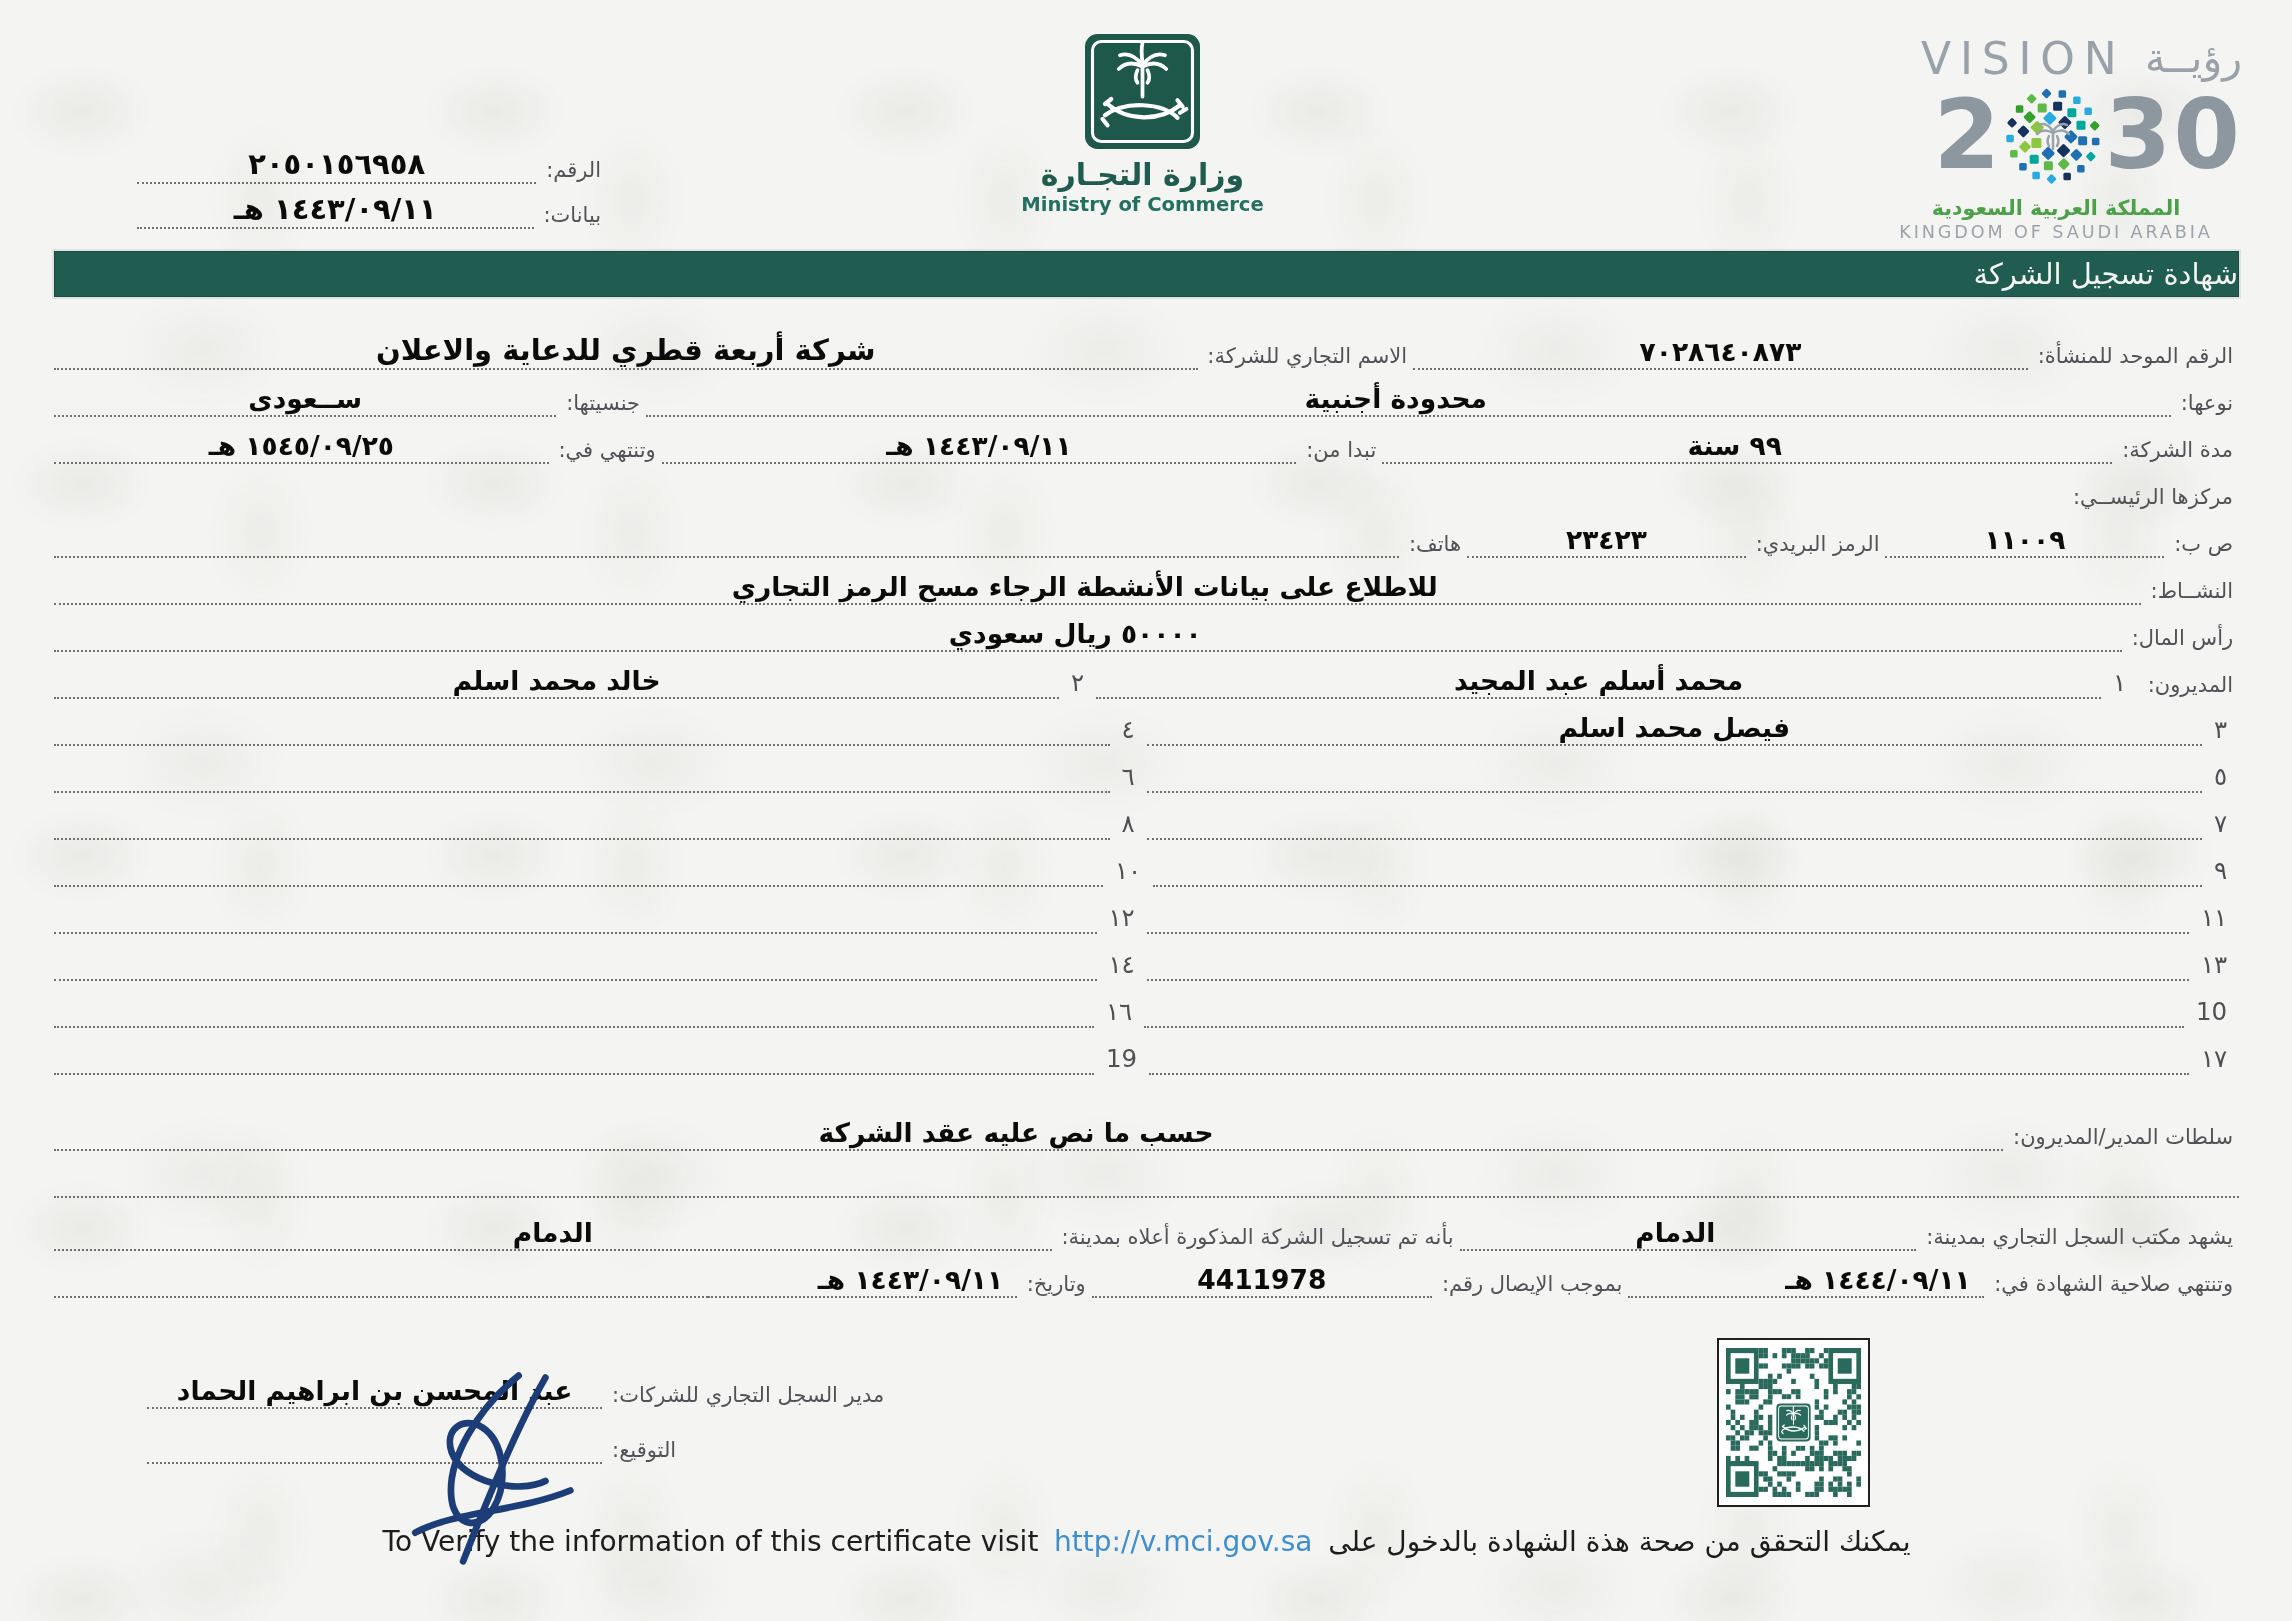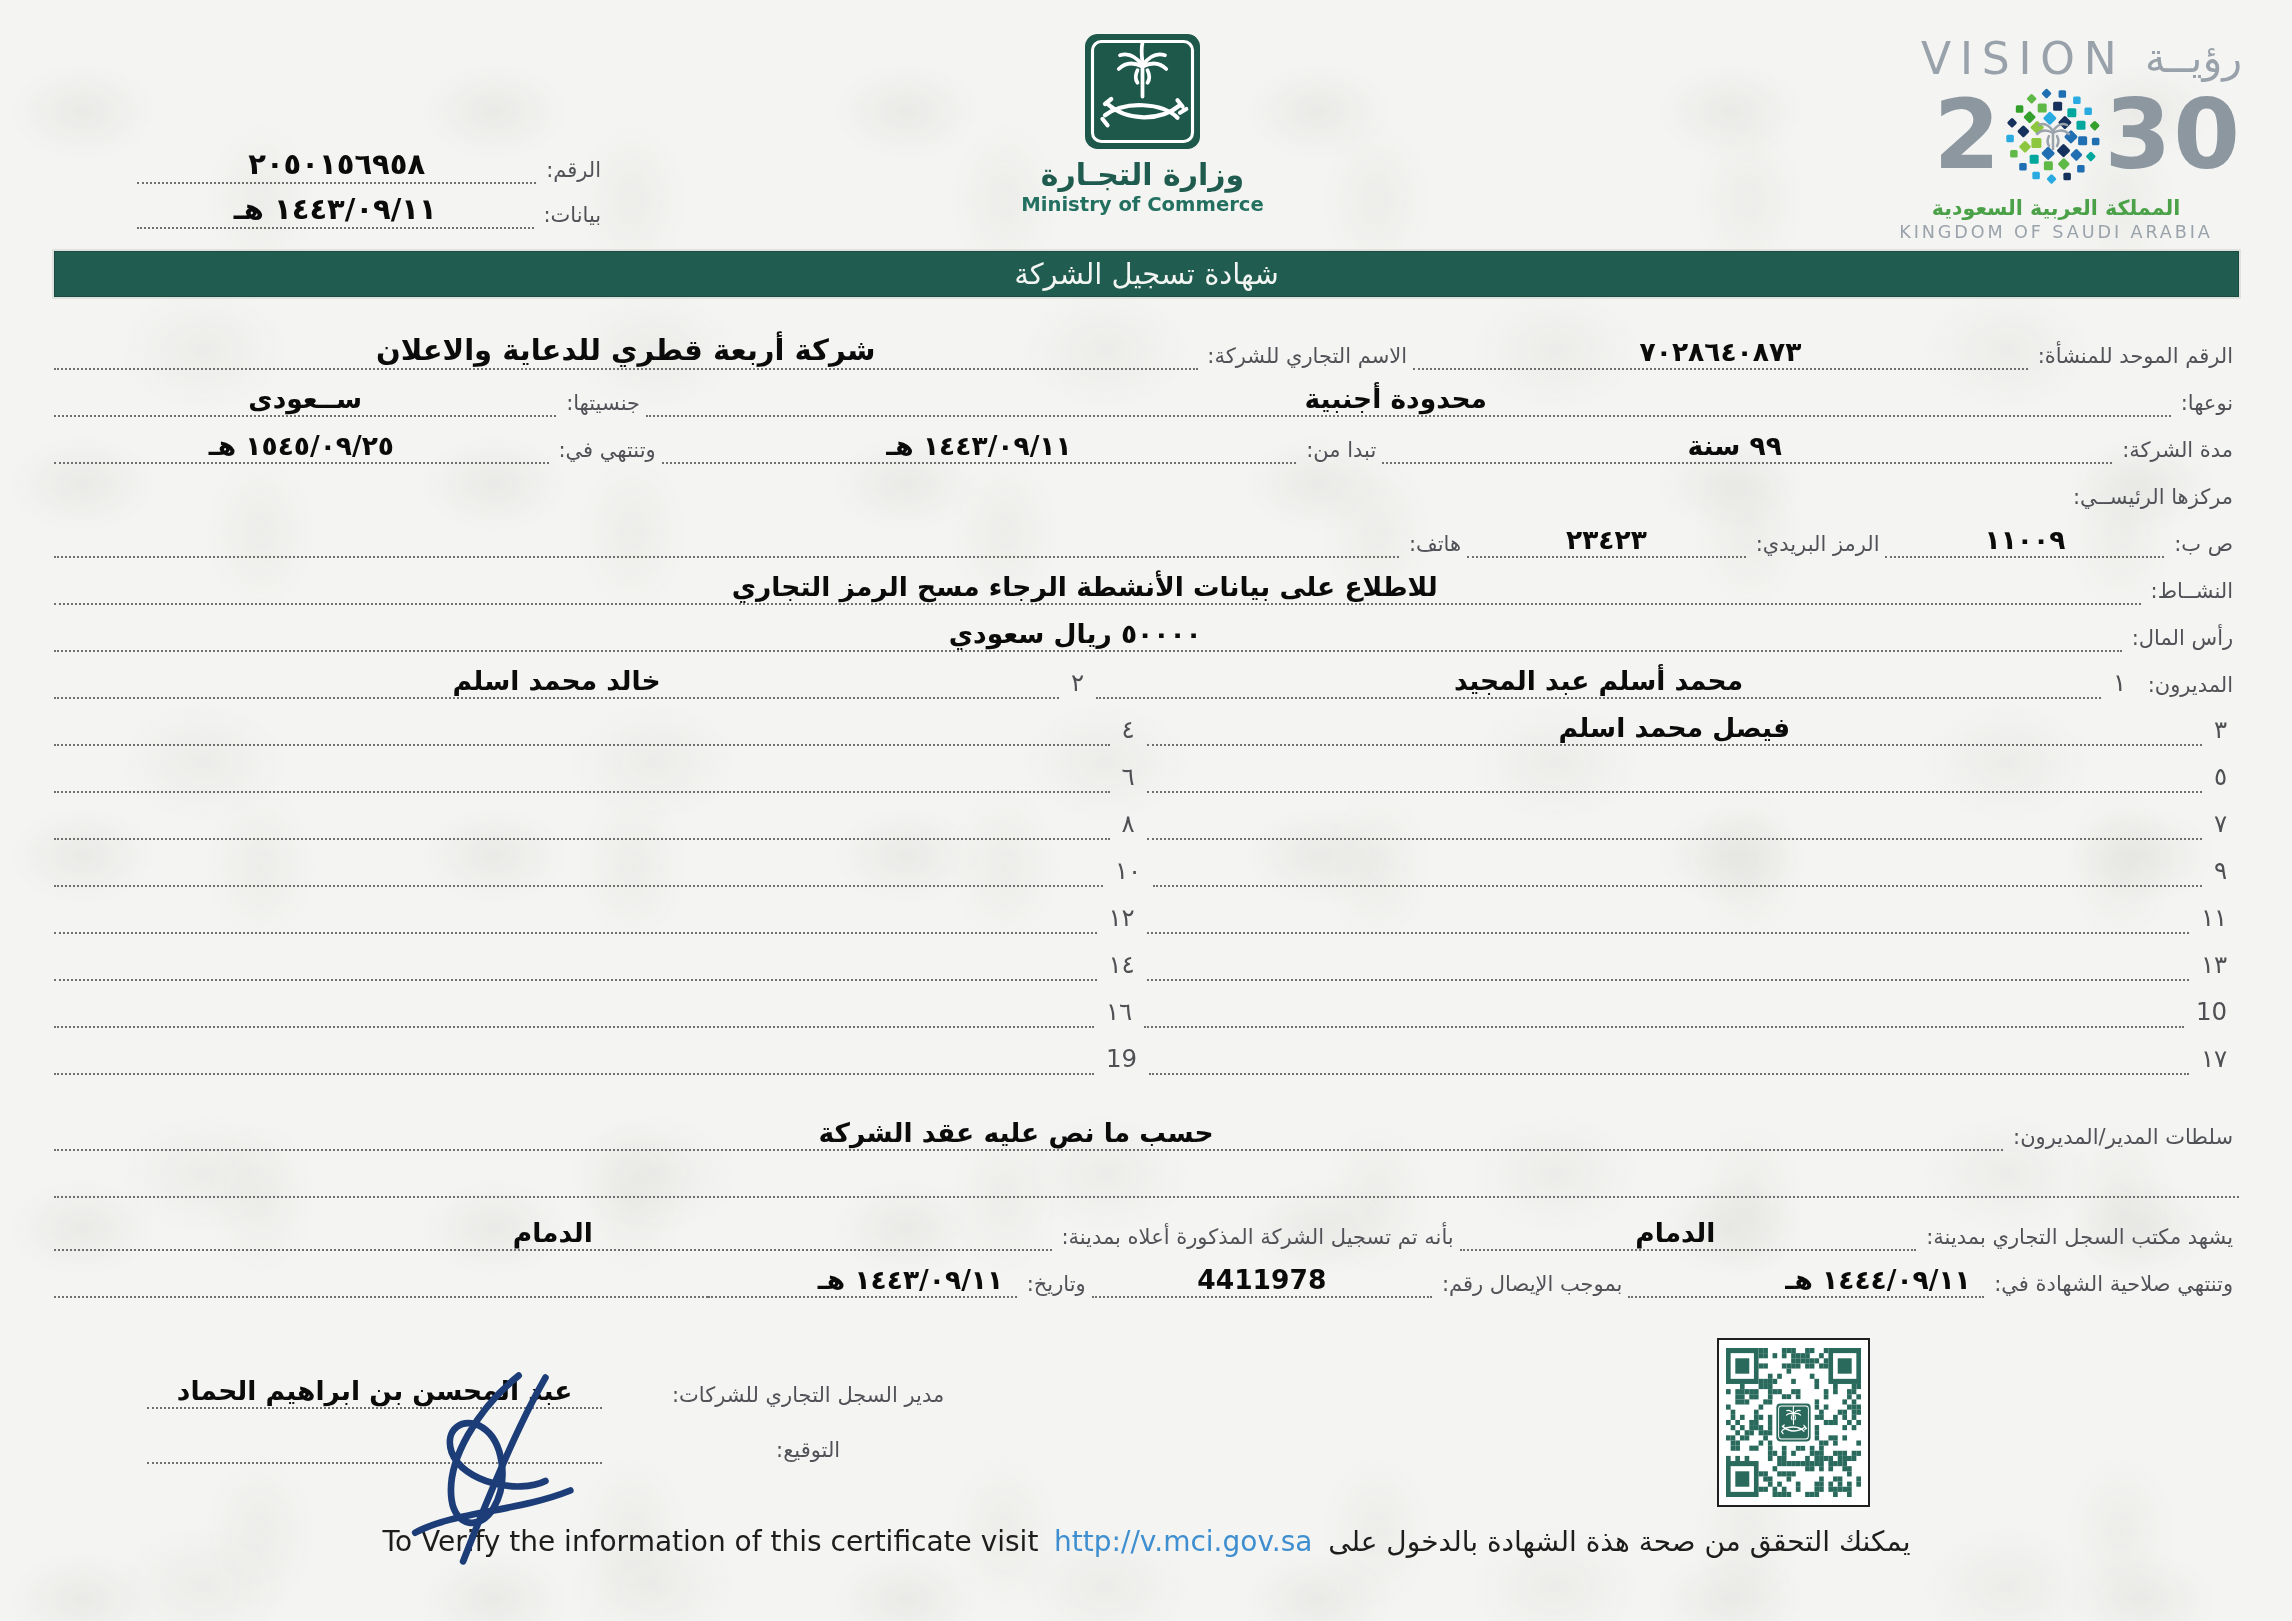--- a/index.html
+++ b/index.html
@@ -24,21 +24,21 @@
   .v-top{display:flex;justify-content:flex-end;align-items:center;gap:19.6px;color:#99a2aa;font-size:44px;letter-spacing:8.8px;line-height:1;}
   .v-top .v-ar{letter-spacing:0;font-size:41px;}
   .v-year{display:flex;align-items:center;justify-content:flex-end;color:#8d97a0;font-weight:bold;font-size:96px;line-height:.95;letter-spacing:2px;}
   .v-mosaic{width:110px;height:110px;margin:0 -3.9px;}
   .v-kingdom{color:#4aa147;font-size:20.6px;text-align:center;margin-top:5.9px;font-weight:bold;}
   .v-kingdom-en{color:#9aa3ab;font-size:17.6px;letter-spacing:2.9px;text-align:center;margin-top:2px;}
   
   .banner{
     position:absolute;top:251px;left:54px;right:54px;height:44px;
     background:#215c50;border:1px solid #1a4a40;box-shadow:0 0 0 2px #dfe3df;
-    display:flex;align-items:center;justify-content:center;color:#f2f5f2;font-size:29px;
+    display:flex;align-items:center;justify-content:flex-end;color:#f2f5f2;font-size:29px;
   }
   
   .form{position:absolute;left:54px;right:54px;top:323px;direction:rtl;}
   .frow{display:flex;align-items:flex-end;height:47px;direction:rtl;}
   .lbl{color:#515257;font-size:21px;white-space:nowrap;padding:0 5.9px 2px 9.8px;}
   .val{border-bottom:2px dotted #6f6f6f;font-weight:bold;color:#0b0b0b;font-size:26.5px;
        padding:0 13.7px 1px;white-space:nowrap;min-height:9.8px;}
   .big{font-size:29px;}
   .ta-c{text-align:center;}
   .fill{flex:1;}
@@ -46,21 +46,21 @@
   .f55{flex:5.5;} .f24{flex:2.4;} .f105{flex:1.05;} .f09{flex:.9;} .f2{flex:2;}
   .indent{padding-right:147px;text-align:right;}
   .sm-indent{padding-right:39px;text-align:center;}
   .mrow{display:flex;align-items:flex-end;height:47px;direction:rtl;}
   .mnum{color:#4f5054;font-size:24.5px;padding:0 11.8px 2px;white-space:nowrap;}
   .mval{flex:1;text-align:center;}
   .gap-top{margin-top:29px;}
   .gap-sm{margin-top:5.9px;}
   
   .sign-block{position:absolute;left:147px;top:1364px;width:863px;direction:rtl;}
-  .sign-block .lbl{display:inline-block;width:392px;text-align:center;}
+  .sign-block .lbl{display:inline-block;width:392px;text-align:left;}
   .sign-block .frow{height:45px;}
   .sign-block .frow + .frow{margin-top:9.8px;}
   .signature{position:absolute;left:380px;top:1368px;width:216px;height:201px;z-index:5;}
   .qr{position:absolute;left:1717px;top:1338px;background:#fff;border:2.9px solid #1f1f1f;padding:7.8px 6.9px;line-height:0;}
   .footer{position:absolute;top:1525px;left:0;width:100%;display:flex;justify-content:center;align-items:baseline;gap:15.7px;font-size:28px;direction:ltr;color:#1d1d1d;}
   .footer a{color:#3f8fd0;text-decoration:none;}
   .hidden-defs{position:absolute;width:0;height:0;overflow:hidden;}
 </style>
 </head>
 <body>

